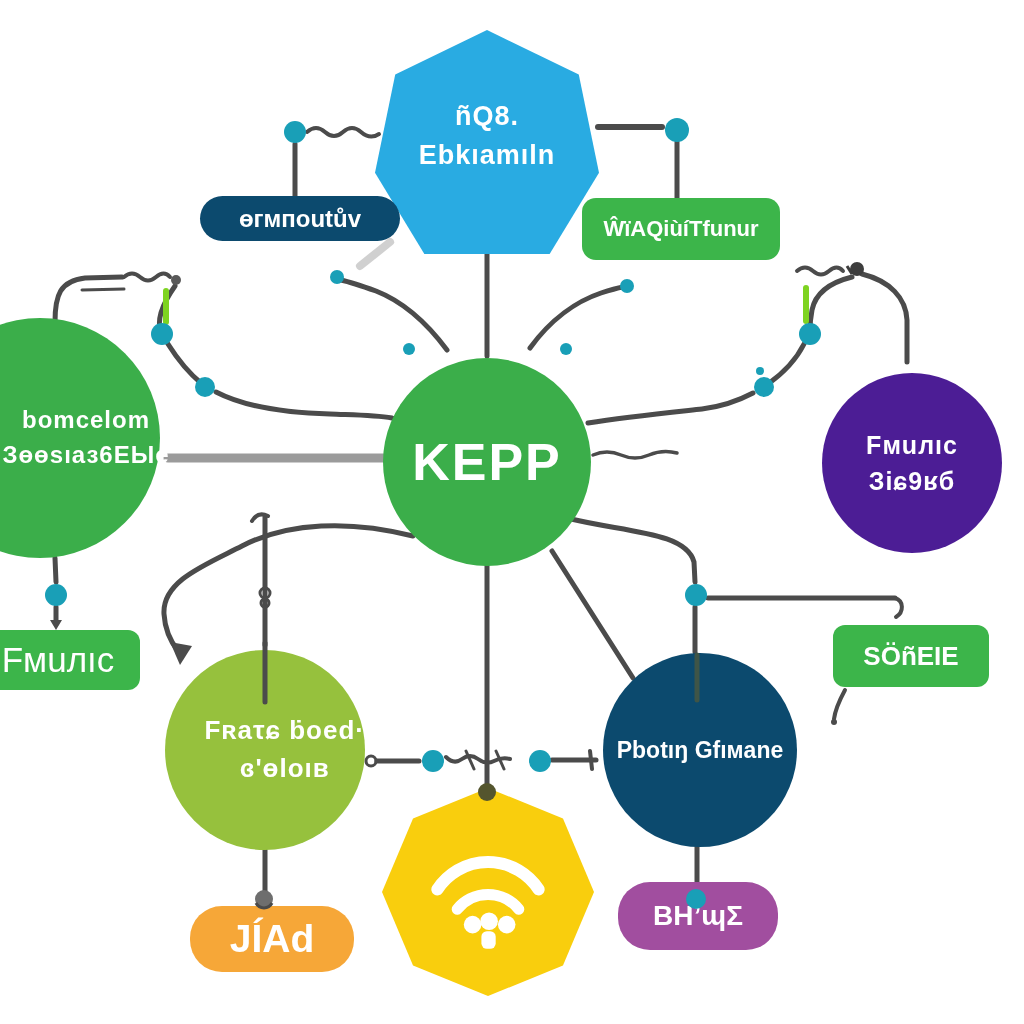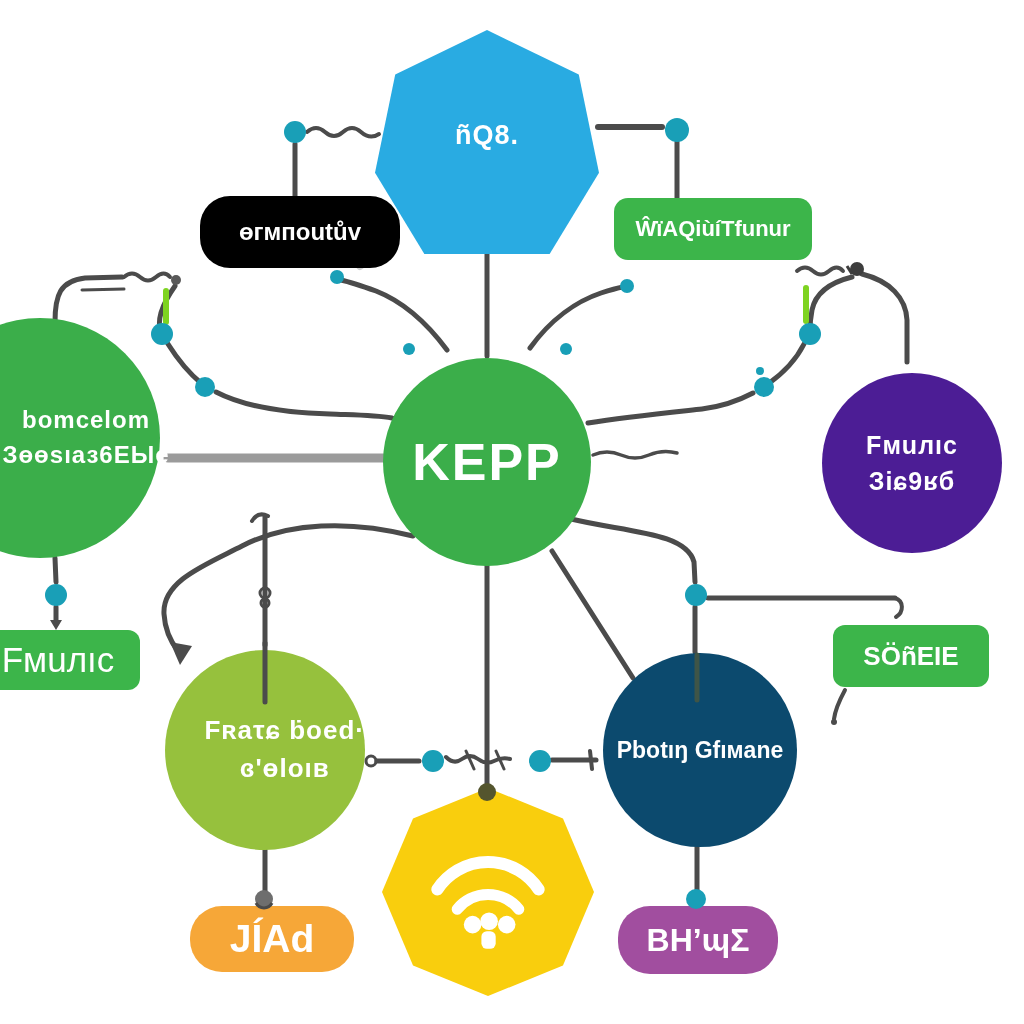--- a/index.html
+++ b/index.html
@@ -113,28 +113,29 @@
       <circle cx="56" cy="595" r="11"></circle>
       <circle cx="696" cy="595" r="11"></circle>
       <circle cx="433" cy="761" r="11"></circle>
       <circle cx="540" cy="761" r="11"></circle>
     </g>
   </svg>
 
   <div class="node heptagon z2" style="left:375px;top:30px;width:224px;height:224px;background:#29ABE2;">
     <div class="lines" style="font-size:27px;transform:translateY(-6px);">
       <div>ñQ8.</div>
-    </div>
-  </div>
-
-  <div class="node pill z2" style="left:200px;top:196px;width:200px;height:72px;background:#000000;font-size:24px;">
+      <div>Ebkıamıln</div>
+    </div>
+  </div>
+
+  <div class="node pill z2" style="left:200px;top:196px;width:200px;height:45px;background:#0c4a6e;font-size:24px;">
     <span>өгмпоutův</span>
   </div>
 
-  <div class="node pill z2" style="left:582px;top:198px;width:198px;height:62px;background:#3CB54A;border-radius:14px;font-size:22px;margin-left:32px;">
+  <div class="node pill z2" style="left:582px;top:198px;width:198px;height:62px;background:#3CB54A;border-radius:14px;font-size:22px;">
     <span>ŴïAQiùíTfunur</span>
   </div>
 
   <div class="node circle z2" style="left:-80px;top:318px;width:240px;height:240px;background:#3BAE4A;">
     <div class="lines" style="font-size:24px;transform:translateX(46px);">
       <div>bomcelom</div>
       <div>Зөөѕıаз6ЕЫе</div>
     </div>
   </div>
 
@@ -180,21 +181,21 @@
         <circle cx="77" cy="76" r="8"></circle>
         <rect x="54" y="82" width="13" height="16" rx="5"></rect>
       </g>
     </svg>
   </div>
 
   <div class="node pill z2" style="left:190px;top:906px;width:164px;height:66px;background:#F6A738;border-radius:32px;font-size:39px;">
     <span>JÍAd</span>
   </div>
 
-  <div class="node pill z2" style="left:618px;top:906px;width:160px;height:68px;background:#A14E9F;border-radius:32px;font-size:32px;">
+  <div class="node pill z2" style="left:618px;top:882px;width:160px;height:68px;background:#A14E9F;border-radius:32px;font-size:28px;">
     <span>BHʼɰƩ</span>
   </div>
 
   <svg class="layer z3" viewBox="0 0 1024 1024">
     <g stroke="#4B4B4B" stroke-width="5" fill="none" stroke-linecap="round">
       <path d="M265 643 L265 702"></path>
       <path d="M697 655 L697 700" stroke="#3F5547"></path>
     </g>
     <g>
       <circle cx="487" cy="792" r="9" fill="#54552E"></circle>

